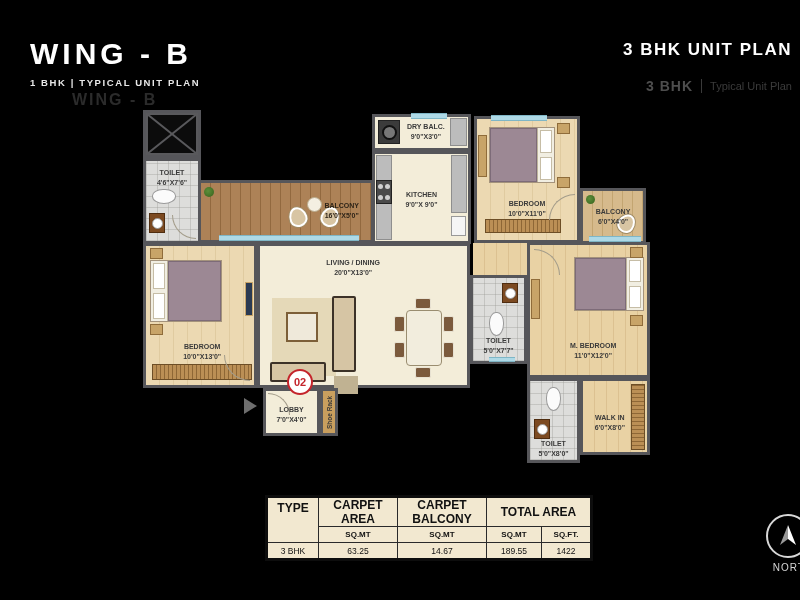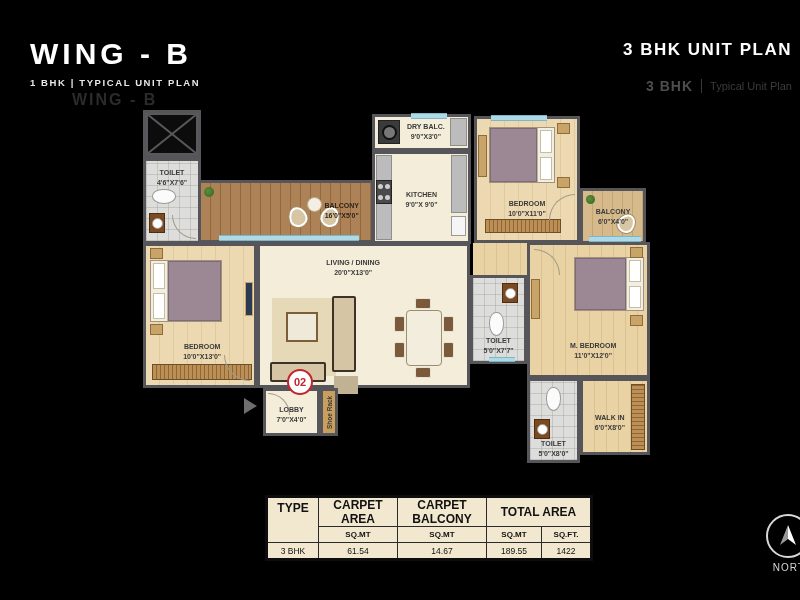--- a/index.html
+++ b/index.html
@@ -300,21 +300,21 @@
     <td class="h" colspan="2" style="width:86px;">TOTAL AREA</td>
   </tr>
   <tr>
     <td class="s">SQ.MT</td>
     <td class="s">SQ.MT</td>
     <td class="s" style="width:46px;">SQ.MT</td>
     <td class="s" style="width:40px;">SQ.FT.</td>
   </tr>
   <tr>
     <td class="v">3 BHK</td>
-    <td class="v">61.54</td>
+    <td class="v">63.25</td>
     <td class="v">14.67</td>
     <td class="v">189.55</td>
     <td class="v">1422</td>
   </tr>
 </tbody>
   </table>
 
 <div id="compass">
   <div class="circ">
     <svg width="26" height="26" viewBox="0 0 26 26">

